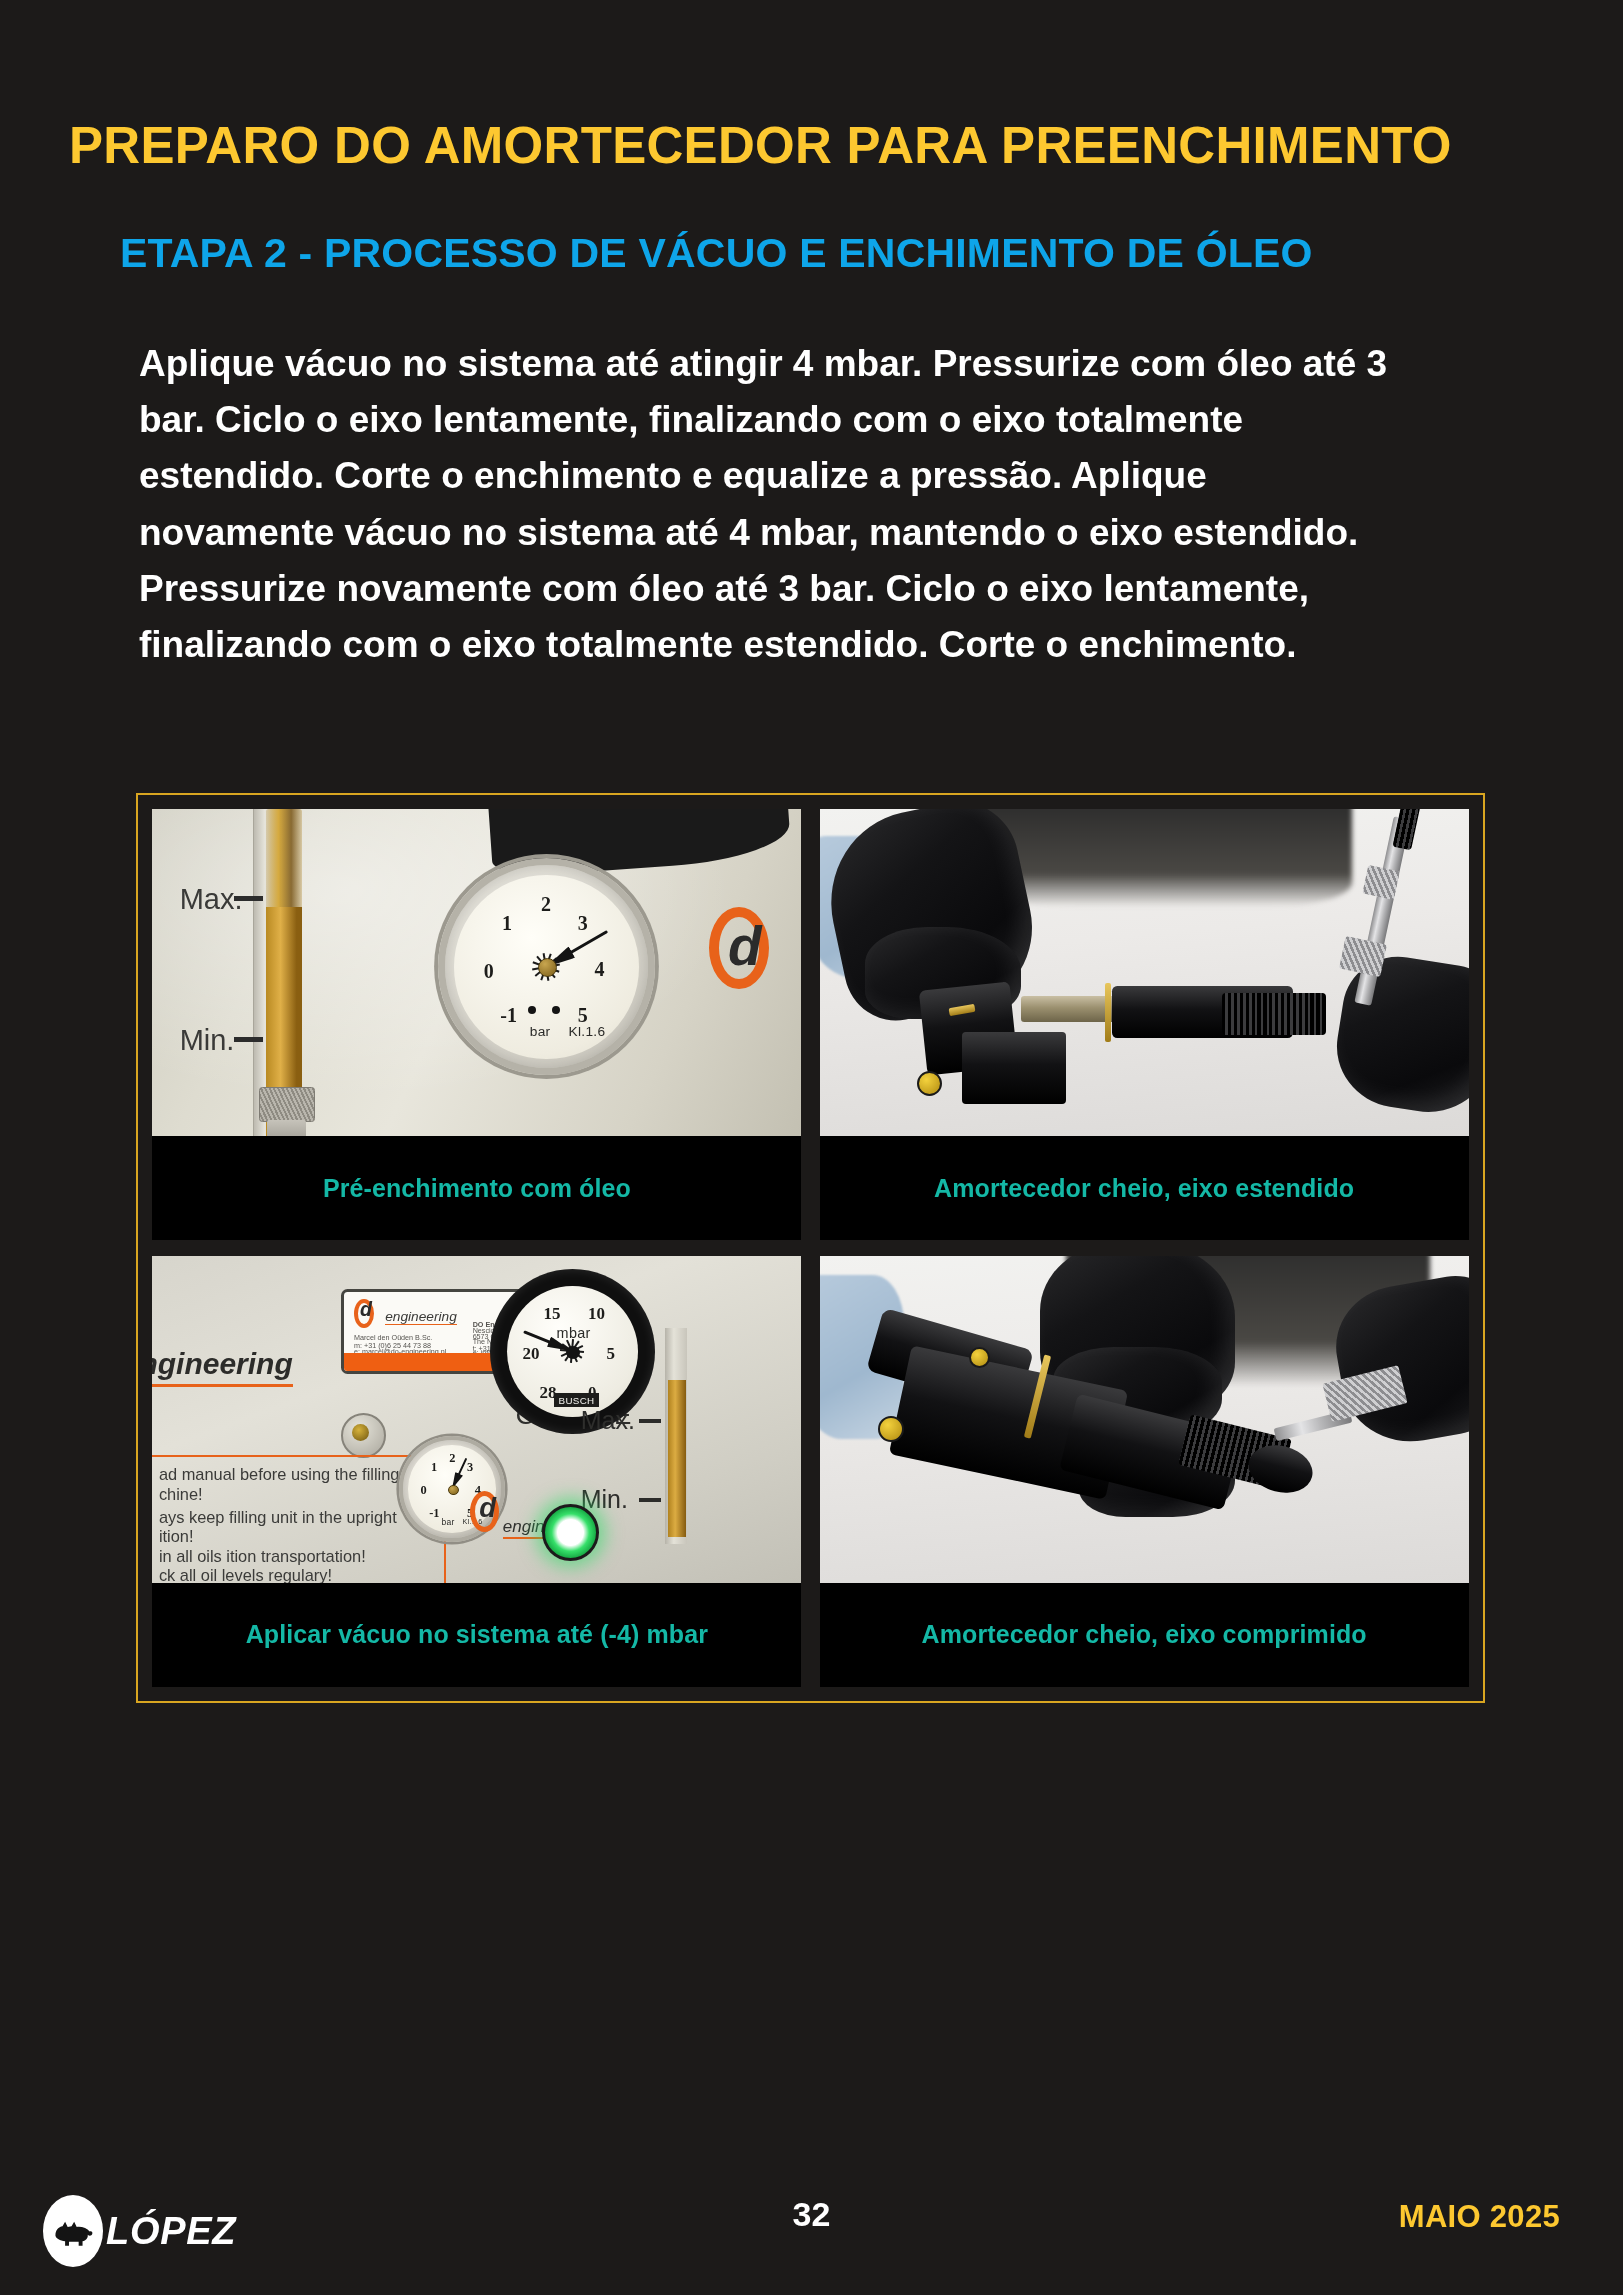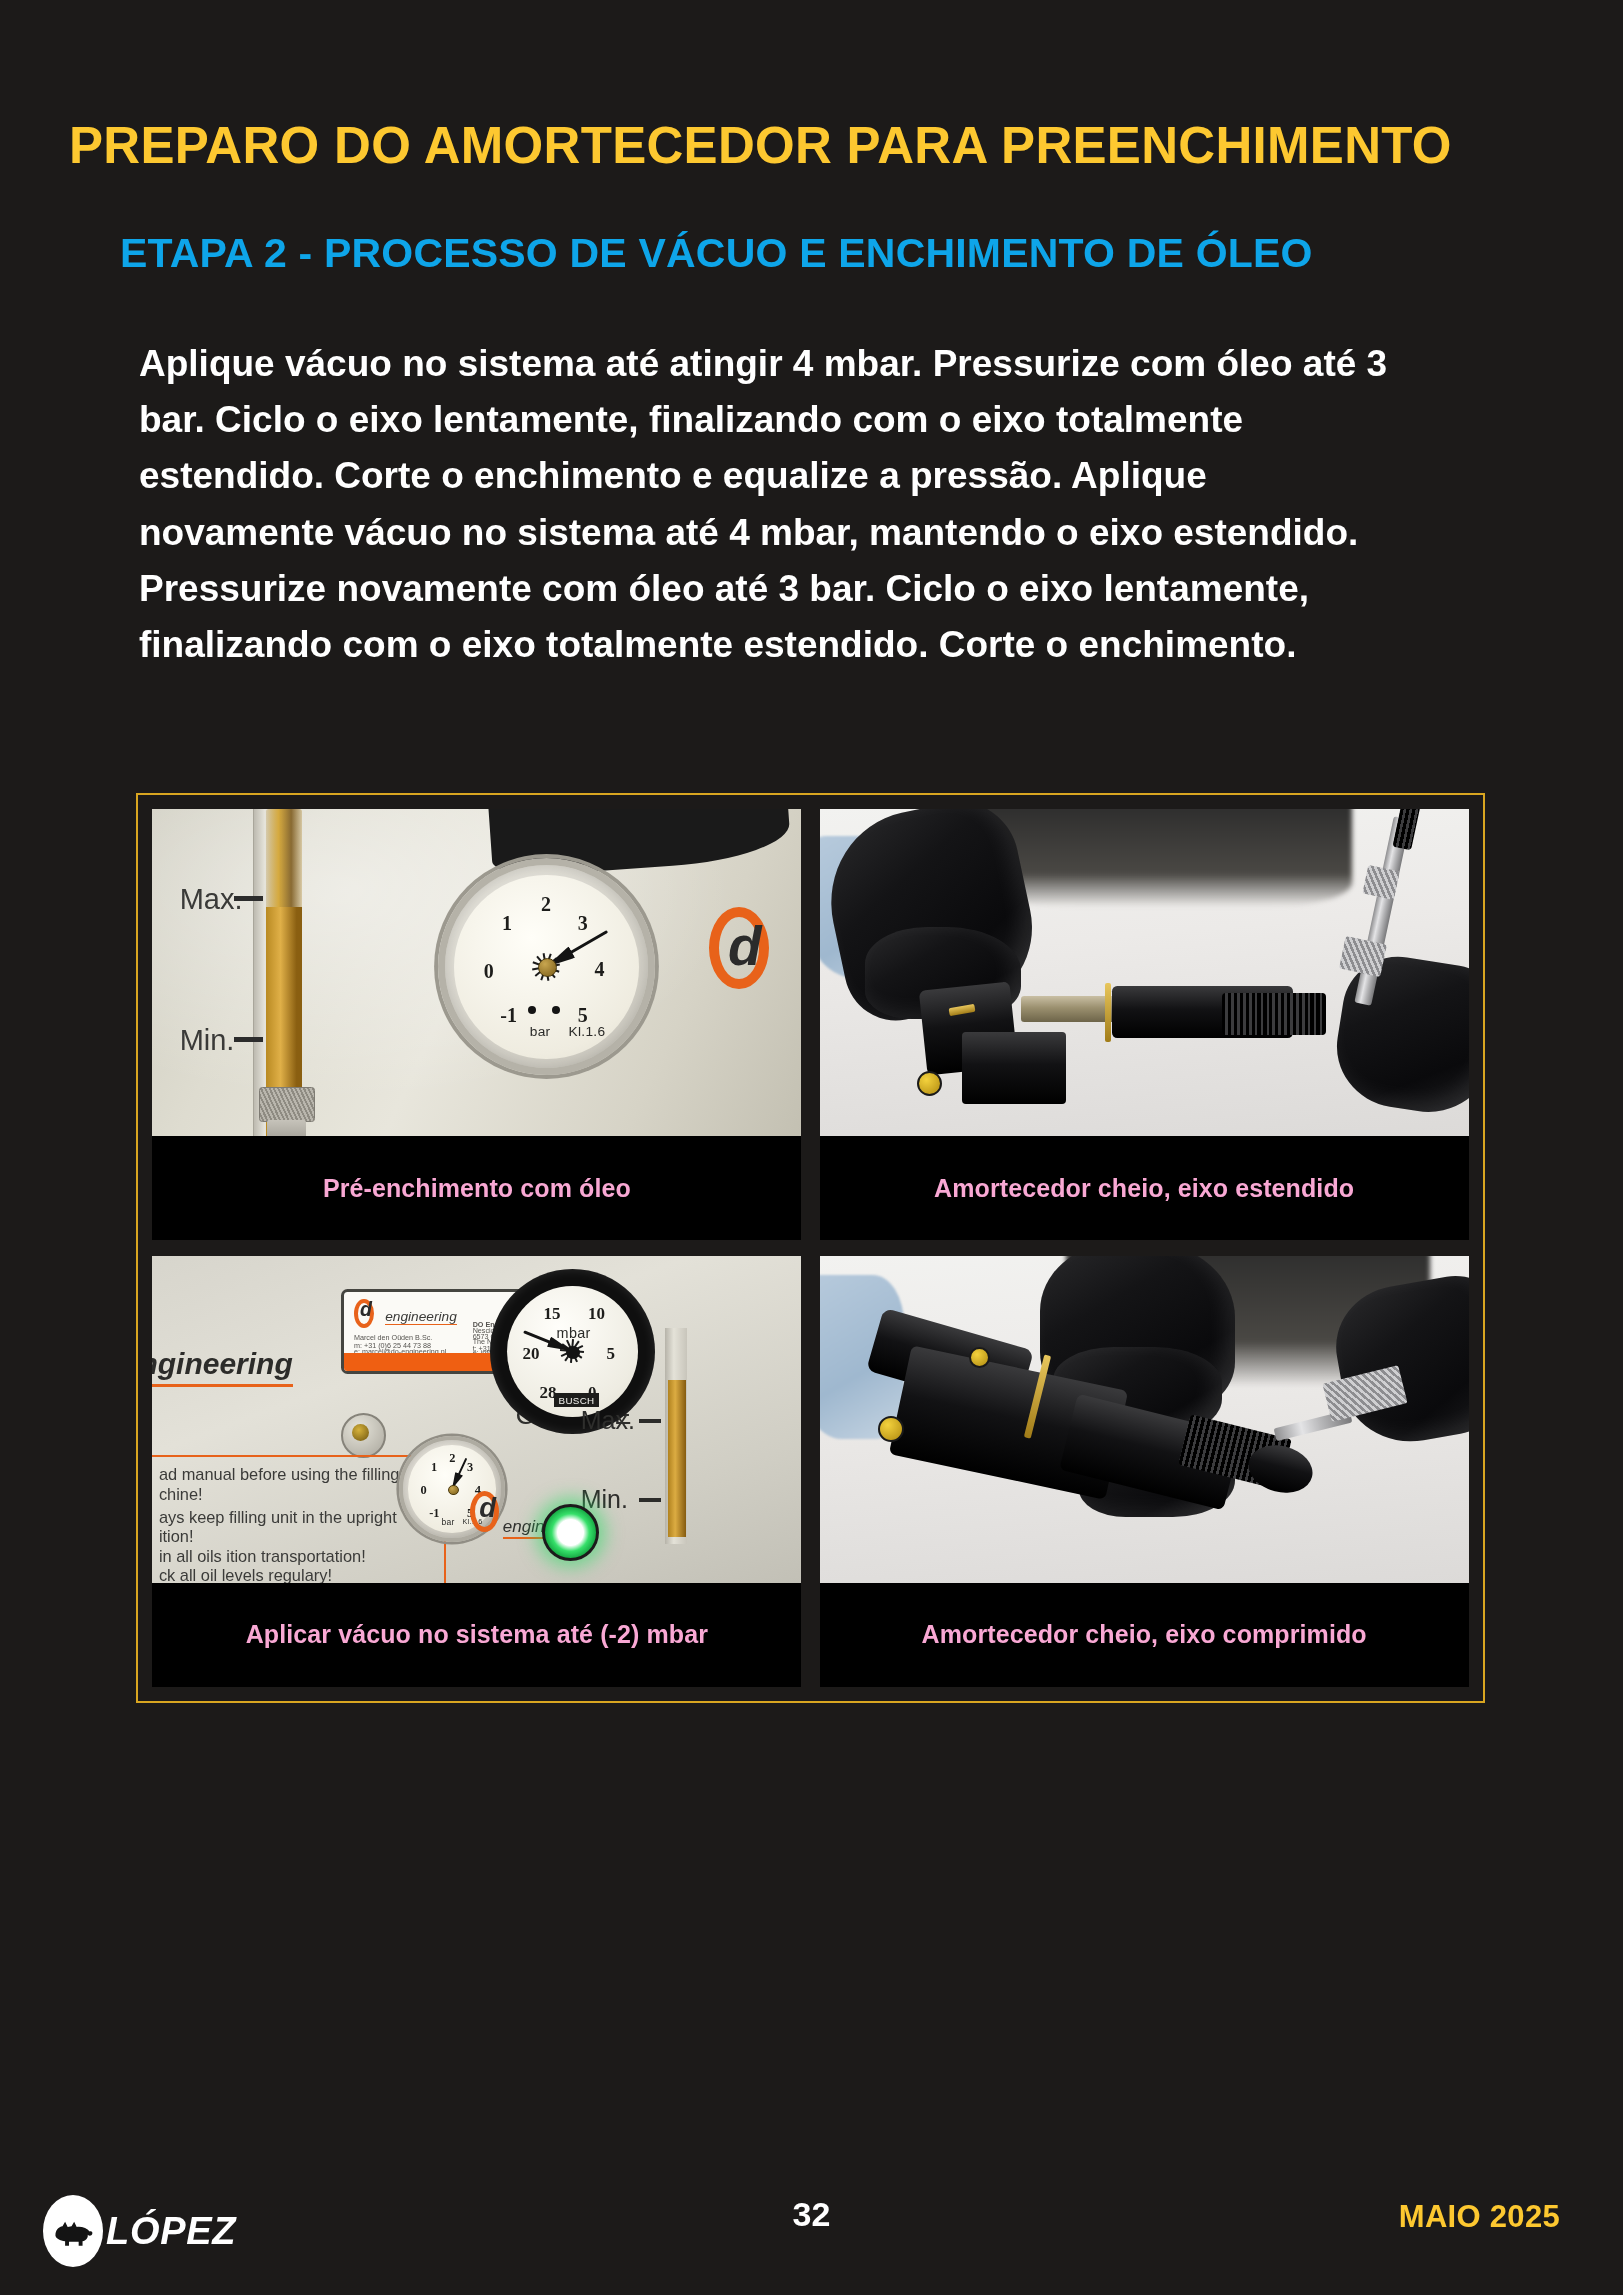--- a/index.html
+++ b/index.html
@@ -79,21 +79,21 @@
     flex: 0 0 327px;
     position: relative;
     overflow: hidden;
     background: #2a2724;
   }
   .photo-caption {
     flex: 1 1 auto;
     display: flex;
     align-items: center;
     justify-content: center;
-    color: #f9a8d4;
+    color: #14b8a6;
     font-size: 25px;
     font-weight: bold;
     letter-spacing: 0.1px;
     text-align: center;
     padding: 0 14px;
     box-sizing: border-box;
   }
 
   
   .ph1 { background:
@@ -578,21 +578,21 @@
         <div class="lbl-min2">Min.</div>
         <div class="dash2" style="left:75%; top:50%;"></div>
         <div class="dash2" style="left:75%; top:74%;"></div>
         <div class="sight2"></div>
         <div class="oil2"></div>
 
         <div class="d-logo2"></div>
         <div class="eng2">engineering</div>
         <div class="green-led"></div>
       </div>
-      <div class="photo-caption">Aplicar vácuo no sistema até (-2) mbar</div>
+      <div class="photo-caption">Aplicar vácuo no sistema até (-4) mbar</div>
     </div>
 
     <div class="photo-card">
       <div class="photo-img">
         <div class="bench"></div>
         <div class="bench-blue" style="left:-3%; top:6%; width:16%; height:50%;"></div>
         <div class="bench-dark-top" style="left:38%; top:-6%; width:56%; height:46%;"></div>
 
         <div class="glove" style="left:34%; top:-4%; width:30%; height:52%; border-radius:40% 44% 30% 36%;"></div>
         <div class="glove" style="left:36%; top:28%; width:26%; height:28%; border-radius:36% 40% 44% 30%;"></div>

